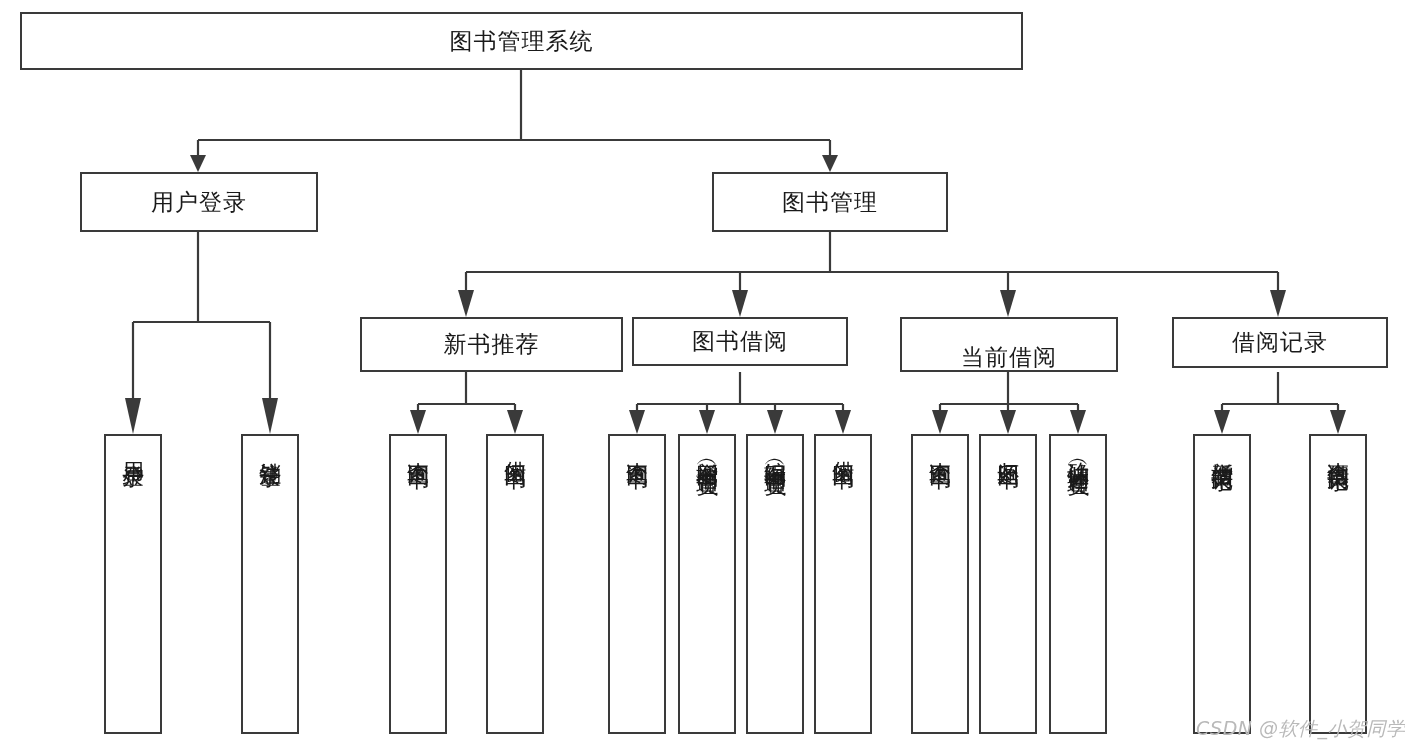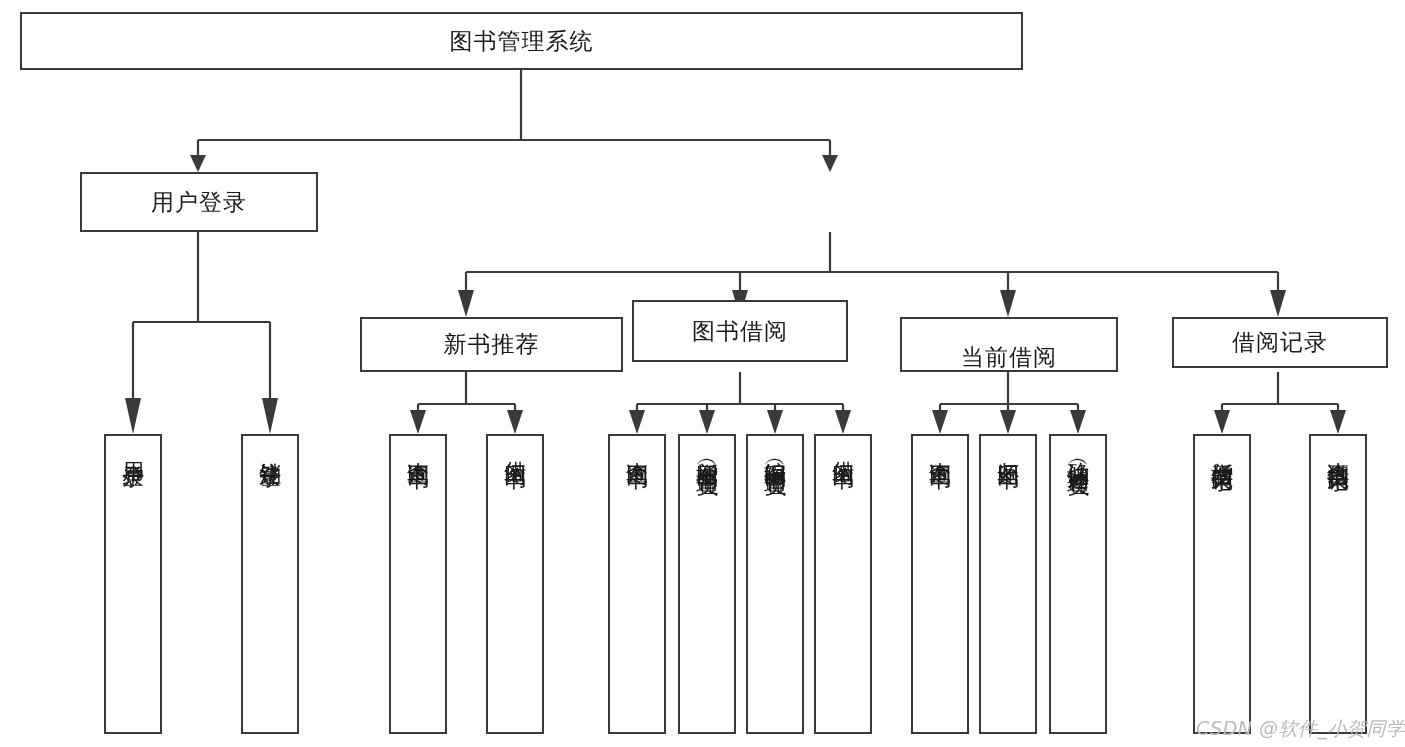--- a/index.html
+++ b/index.html
@@ -157,25 +157,28 @@
     <polygon class="arrow" points="1330,410 1346,410 1338,434"></polygon>
   </svg>
 
   <div class="node root horiz" style="left:20px; top:12px; width:1003px; height:58px;">
     <span class="label">图书管理系统</span>
   </div>
 
   <div class="node horiz" style="left:80px; top:172px; width:238px; height:60px;">
     <span class="label">用户登录</span>
   </div>
+  <div class="node horiz" style="left:712px; top:172px; width:236px; height:60px;">
+    <span class="label">图书管理</span>
+  </div>
 
   <div class="node horiz" style="left:360px; top:317px; width:263px; height:55px;">
     <span class="label">新书推荐</span>
   </div>
-  <div class="node horiz" style="left:632px; top:300px; width:216px; height:62px;align-items:center;">
+  <div class="node horiz" style="left:632px; top:317px; width:216px; height:49px;align-items:center;">
     <span class="label">图书借阅</span>
   </div>
   <div class="node horiz" style="left:900px; top:317px; width:218px; height:55px;align-items:flex-end;">
     <span class="label">当前借阅</span>
   </div>
   <div class="node horiz" style="left:1172px; top:317px; width:216px; height:51px;">
     <span class="label">借阅记录</span>
   </div>
 
   <div class="node vert" style="left:104px; top:434px; width:58px; height:300px;">

